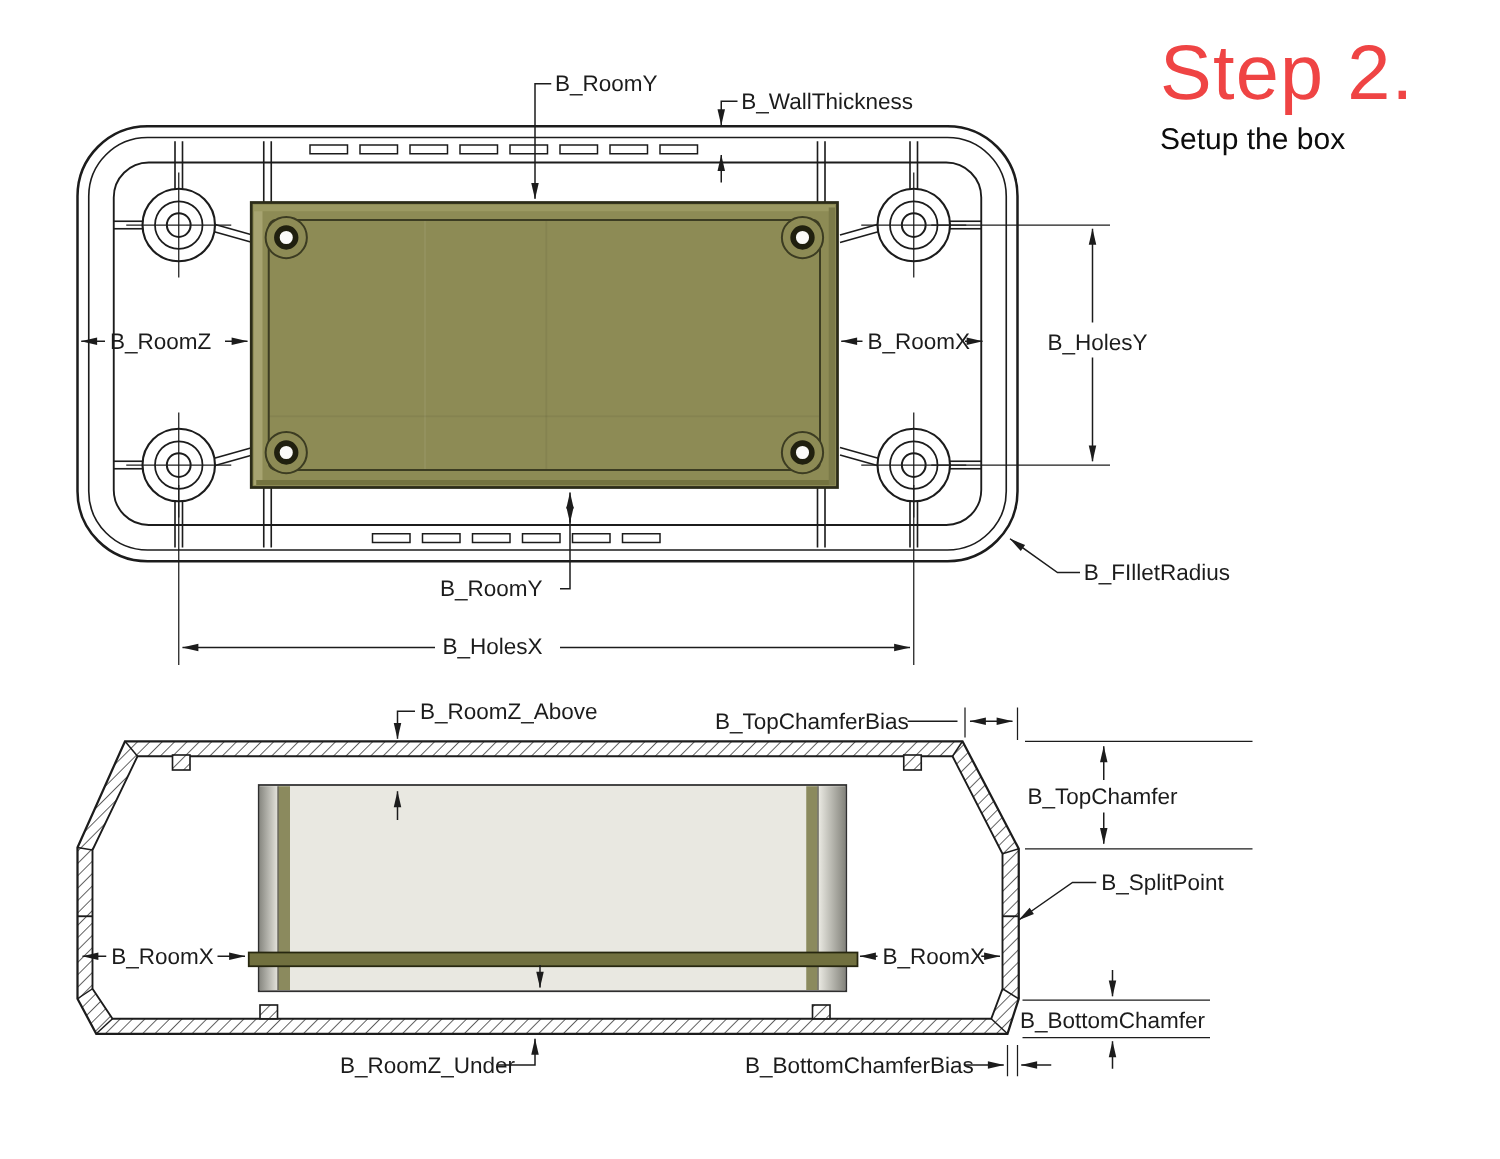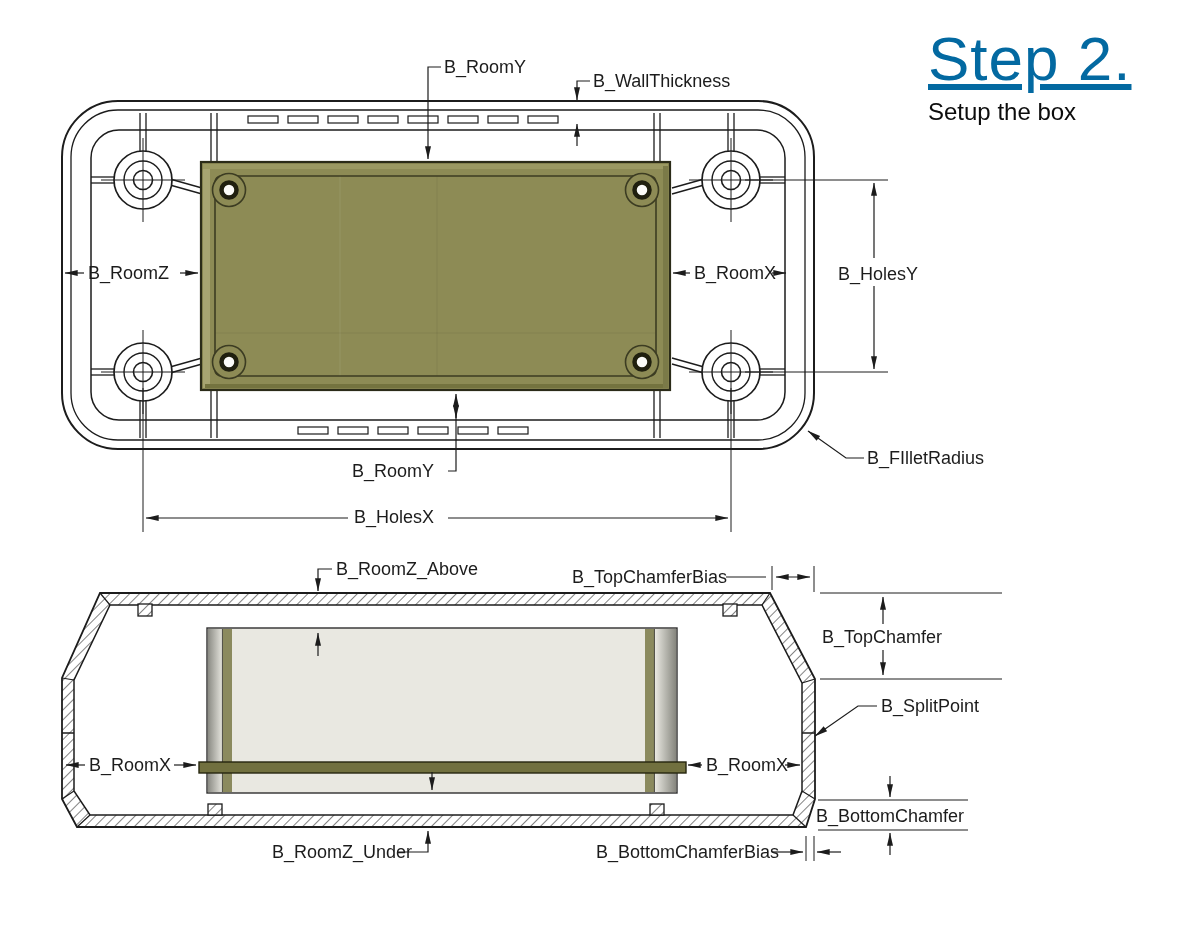--- a/index.html
+++ b/index.html
@@ -1,19 +1,19 @@
 <!DOCTYPE html>
 <html><head>
 <meta charset="utf-8">
 <style>
   html,body{margin:0;padding:0;background:#ffffff;}
   .canvas{position:relative;width:1200px;height:927px;background:#ffffff;overflow:hidden;
           font-family:"Liberation Sans","DejaVu Sans",sans-serif;}
   .title-block{position:absolute;left:928px;top:26px;}
-  .title-step{font-size:62px;line-height:1.05;color:#0369a1;letter-spacing:1px;text-decoration:underline;}
+  .title-step{font-size:62px;line-height:1.05;color:#ef4444;letter-spacing:1px;}
   .title-sub{font-size:24px;line-height:1.1;color:#0c0c0c;margin-top:8px;}
   svg text{font-family:"Liberation Sans","DejaVu Sans",sans-serif;font-size:18px;fill:#1c1c1c;}
   svg .dimline{stroke:#1c1c1c;stroke-width:1.2;fill:none;}
   svg .extline{stroke:#1c1c1c;stroke-width:1;fill:none;}
   svg .edge{stroke:#1c1c1c;fill:none;}
 </style>
 </head>
 <body>
 
 <div class="canvas">

